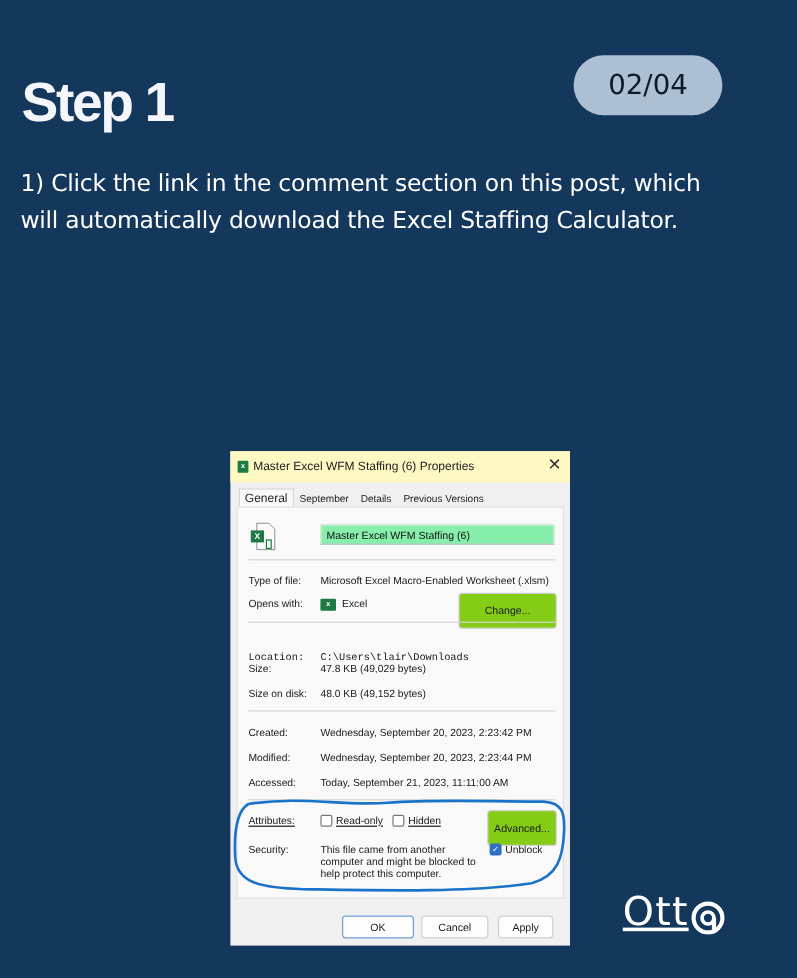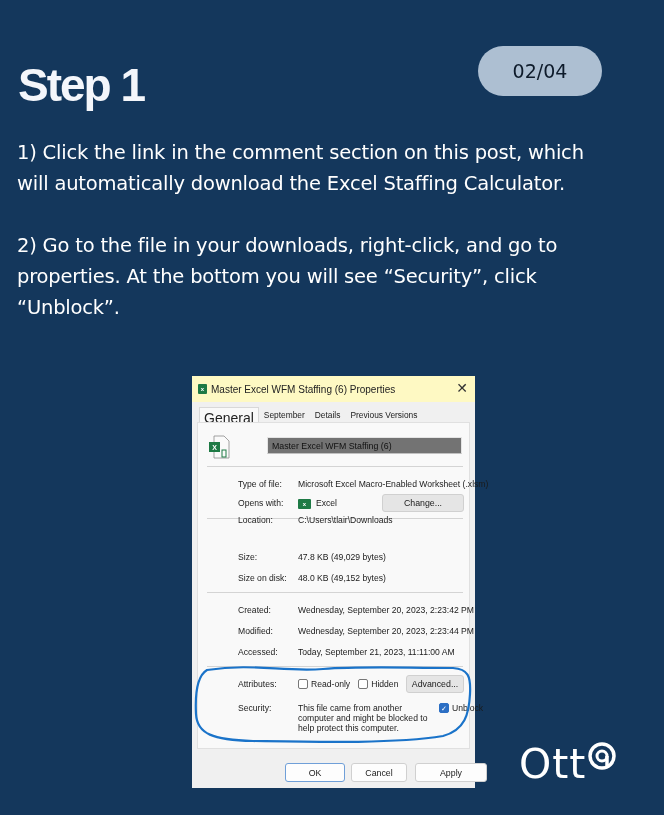--- a/index.html
+++ b/index.html
@@ -14,21 +14,21 @@
     position: absolute; left: 18px; top: 58px;
     font-family: "Liberation Sans", sans-serif;
     font-weight: bold; font-size: 46px; letter-spacing: -2px;
     color: #f4f6fb;
   }
   .page-badge {
     position: absolute; left: 478px; top: 46px;
     width: 124px; height: 50px; border-radius: 25px;
     background: #adbfd2; color: #0d1a2a;
     display: flex; align-items: center; justify-content: center;
-    font-family: "DejaVu Sans", sans-serif; font-size: 19px;
+    font-family: "DejaVu Sans", sans-serif; font-size: 23px;
   }
   .instructions {
     position: absolute; left: 17px; top: 137px; width: 570px;
     font-family: "DejaVu Sans", sans-serif; font-size: 19.5px;
     line-height: 31px; color: #ffffff; letter-spacing: -0.2px;
   }
   .instructions p { margin-bottom: 31px; }
 
   
   .dialog {
@@ -50,44 +50,44 @@
   .titlebar .title { font-size: 10px; color: #222; }
   .titlebar .close {
     position: absolute; right: 7px; top: 4px; font-size: 14px; color: #333;
     font-family: "DejaVu Sans", sans-serif;
   }
   .tabs { position: absolute; left: 7px; top: 31px; display: flex; height: 16px; }
   .tab {
     font-size: 8.4px; padding: 2px 4px; color: #222;
     border: 1px solid transparent; border-bottom: none;
   }
-  .tab.active { background: #f9f9f9; border-color: #d8d8d8; font-size: 14px; }
+  .tab.active { background: #f9f9f9; border-color: #d8d8d8; font-size: 10px; }
   .panel {
     position: absolute; left: 5px; top: 46px; width: 273px; height: 327px;
     background: #f9f9f9; border: 1px solid #e0e0e0;
   }
   .file-icon {
     position: absolute; left: 9px; top: 11px; width: 26px; height: 26px;
   }
   .name-field {
     position: absolute; left: 69px; top: 14px; width: 195px; height: 17px;
-    background: #737373; border: 1px solid #e4e4e4; border-bottom: 1px solid #c0c0c0;
+    background: #86efac; border: 1px solid #e4e4e4; border-bottom: 1px solid #c0c0c0;
     font-size: 8.8px; padding: 3px 4px; color: #111;
   }
   .sep { position: absolute; left: 9px; width: 256px; height: 1px; background: #d4d4d4; }
   .row { position: absolute; left: 9px; display: flex; font-size: 8.6px; white-space: nowrap; }
-  .row .lbl { width: 60px; color: #222; margin-left: 31px; }
+  .row .lbl { width: 60px; color: #222; }
   .row .val { color: #1a1a1a; }
   .xl-icon {
     display: inline-flex; width: 13px; height: 10px; background: #1e7a45; color: #fff;
     font-size: 6px; font-weight: bold; align-items: center; justify-content: center;
     margin-right: 5px; vertical-align: middle; border-radius: 1px;
   }
   .win-btn {
-    position: absolute; height: 18px; background: #e5e5e5;
+    position: absolute; height: 30px; background: #84cc16;
     border: 1px solid #d0d0d0; border-radius: 3px;
     display: flex; align-items: center; justify-content: center;
     font-size: 8.8px; color: #1a1a1a;
   }
   .chk { display: inline-flex; align-items: center; margin-right: 8px; }
   .chk .box {
     width: 10px; height: 10px; border: 1px solid #777; border-radius: 2px;
     background: #fff; margin-right: 3px; display: inline-block;
   }
   .chk .box.checked {
@@ -101,36 +101,35 @@
   }
   .footer-btn {
     position: absolute; top: 763px; height: 19px; background: #fdfdfd;
     border: 1px solid #d0d0d0; border-radius: 3px;
     display: flex; align-items: center; justify-content: center;
     font-family: "Liberation Sans", sans-serif; font-size: 8.8px; color: #1a1a1a; text-align: right;
   }
   .footer-btn.primary { border: 1px solid #6f9fd8; }
   .logo {
     position: absolute; left: 519px; top: 740px;
-    font-family: "DejaVu Sans", sans-serif; font-size: 41px;
-    color: #ffffff; letter-spacing: 1px; display: flex; align-items: flex-start;
+    font-family: "DejaVu Sans", sans-serif; font-size: 33px;
+    color: #ffffff; letter-spacing: 1px; display: flex; align-items: flex-end; text-decoration: underline;
   }
   .logo .a-mark {
     display: inline-block; width: 30px; height: 30px; position: relative; margin-left: 1px;
   }
 </style>
 </head>
 <body>
 
 <div class="step-title">Step 1</div>
 <div class="page-badge">02/04</div>
 
 <div class="instructions">
   <p>1) Click the link in the comment section on this post, which will automatically download the Excel Staffing Calculator.</p>
-  <p>2) Go to the file in your downloads, right-click, and go to properties.  At the bottom you will see “Security”, click “Unblock”.</p>
 </div>
 
 <div class="dialog">
   <div class="titlebar">
     <span class="xl-small">x</span>
     <span class="title">Master Excel WFM Staffing  (6) Properties</span>
     <span class="close">✕</span>
   </div>
 
   <div class="tabs">
@@ -156,21 +155,21 @@
       <span class="val">Microsoft Excel Macro-Enabled Worksheet (.xlsm)</span>
     </div>
     <div class="row" style="top:75px;">
       <span class="lbl">Opens with:</span>
       <span class="val"><span class="xl-icon">x</span><span>Excel</span></span>
     </div>
     <div class="win-btn" style="left:184px; top:71px; width:82px;">Change...</div>
 
     <div class="sep" style="top:95px;"></div>
 
-    <div class="row" style="top:92px;">
+    <div class="row" style="top:120px;font-family:Liberation Mono, monospace;">
       <span class="lbl">Location:</span>
       <span class="val">C:\Users\tlair\Downloads</span>
     </div>
     <div class="row" style="top:129px;">
       <span class="lbl">Size:</span>
       <span class="val">47.8 KB (49,029 bytes)</span>
     </div>
     <div class="row" style="top:150px;">
       <span class="lbl">Size on disk:</span>
       <span class="val">48.0 KB (49,152 bytes)</span>
@@ -186,21 +185,21 @@
       <span class="lbl">Modified:</span>
       <span class="val">Wednesday, September 20, 2023, 2:23:44 PM</span>
     </div>
     <div class="row" style="top:224px;">
       <span class="lbl">Accessed:</span>
       <span class="val">Today, September 21, 2023, 11:11:00 AM</span>
     </div>
 
     <div class="sep" style="top:243px;"></div>
 
-    <div class="row" style="top:256px; align-items:flex-start;">
+    <div class="row" style="top:256px; align-items:flex-start;text-decoration:underline;">
       <span class="lbl">Attributes:</span>
       <span class="chk">
         <span class="box"></span>
         <span>Read-only</span>
       </span>
       <span class="chk">
         <span class="box"></span>
         <span>Hidden</span>
       </span>
     </div>
@@ -216,21 +215,21 @@
     </div>
   </div>
 </div>
 
 <svg class="annotation" viewBox="0 0 281 80">
   <path d="M14 6 C 60 -1, 90 8, 130 5 C 170 2, 210 4, 260 4 C 275 5, 278 12, 277 30 C 276 50, 272 66, 250 72 C 200 80, 120 78, 60 77 C 20 76, 4 70, 3 50 C 2 30, 4 12, 14 6 Z" fill="none" stroke="#1a73c9" stroke-width="2.2" stroke-linecap="round"></path>
 </svg>
 
 <div class="footer-btn primary" style="left:285px; width:60px;">OK</div>
 <div class="footer-btn" style="left:351px; width:56px;">Cancel</div>
-<div class="footer-btn" style="left:415px; width:72px;">Apply</div>
+<div class="footer-btn" style="left:415px; width:46px;">Apply</div>
 
 <div class="logo">
   <span>Ott</span>
   <svg class="a-mark" viewBox="0 0 30 30">
     <circle cx="15" cy="16" r="12" fill="none" stroke="#fff" stroke-width="3.5"></circle>
     <circle cx="15" cy="16" r="5" fill="none" stroke="#fff" stroke-width="3"></circle>
     <path d="M20 16 v10" stroke="#fff" stroke-width="3.5"></path>
   </svg>
 </div>
 

